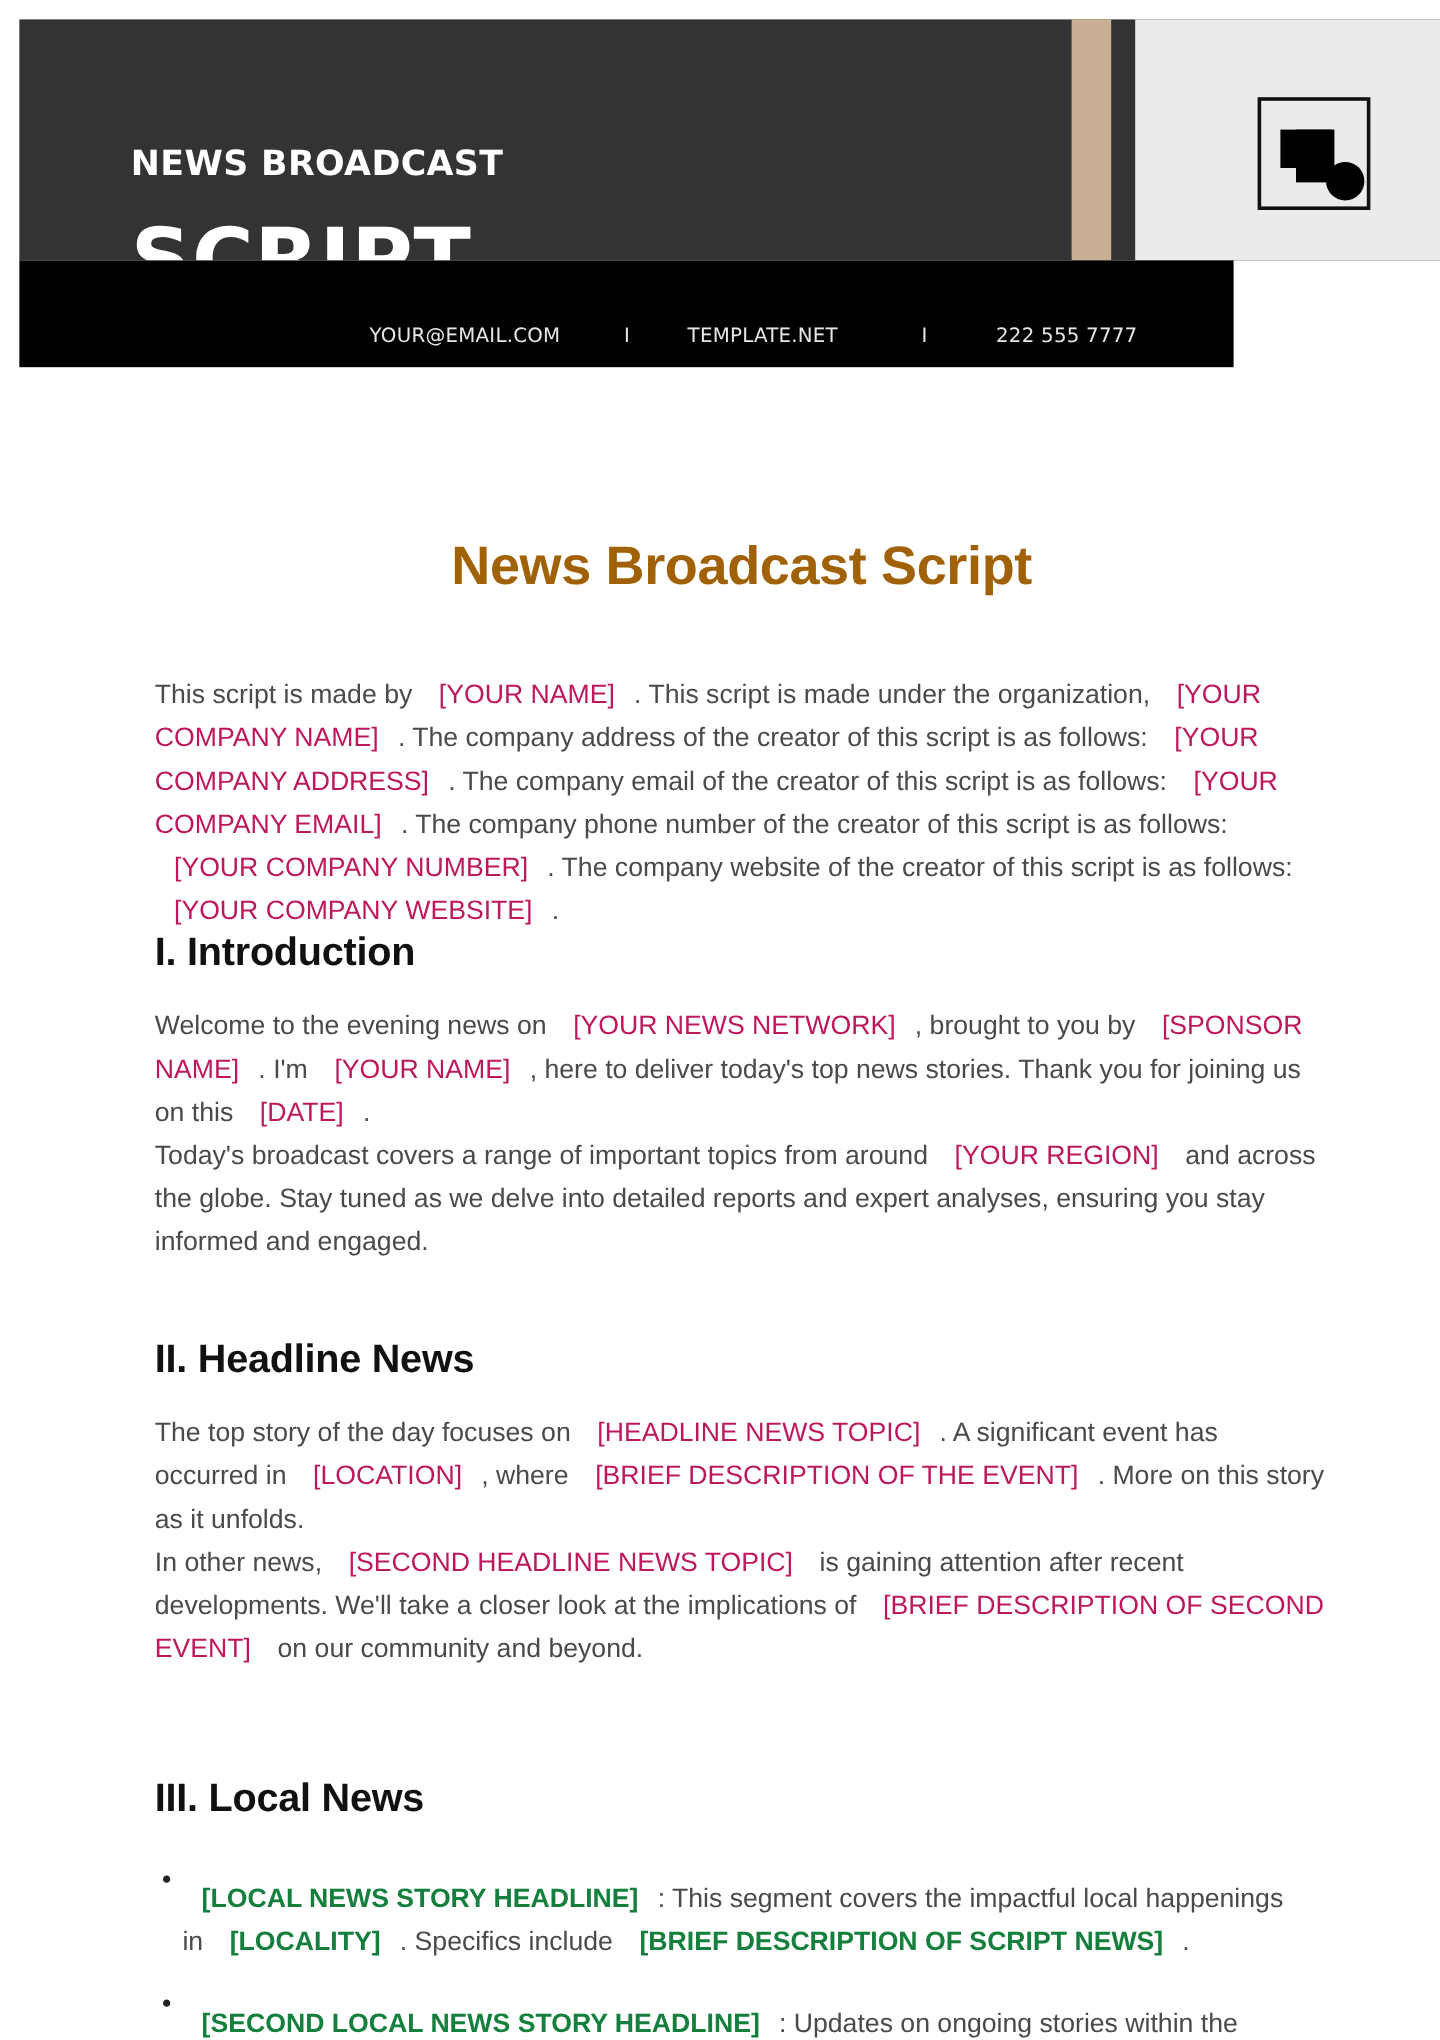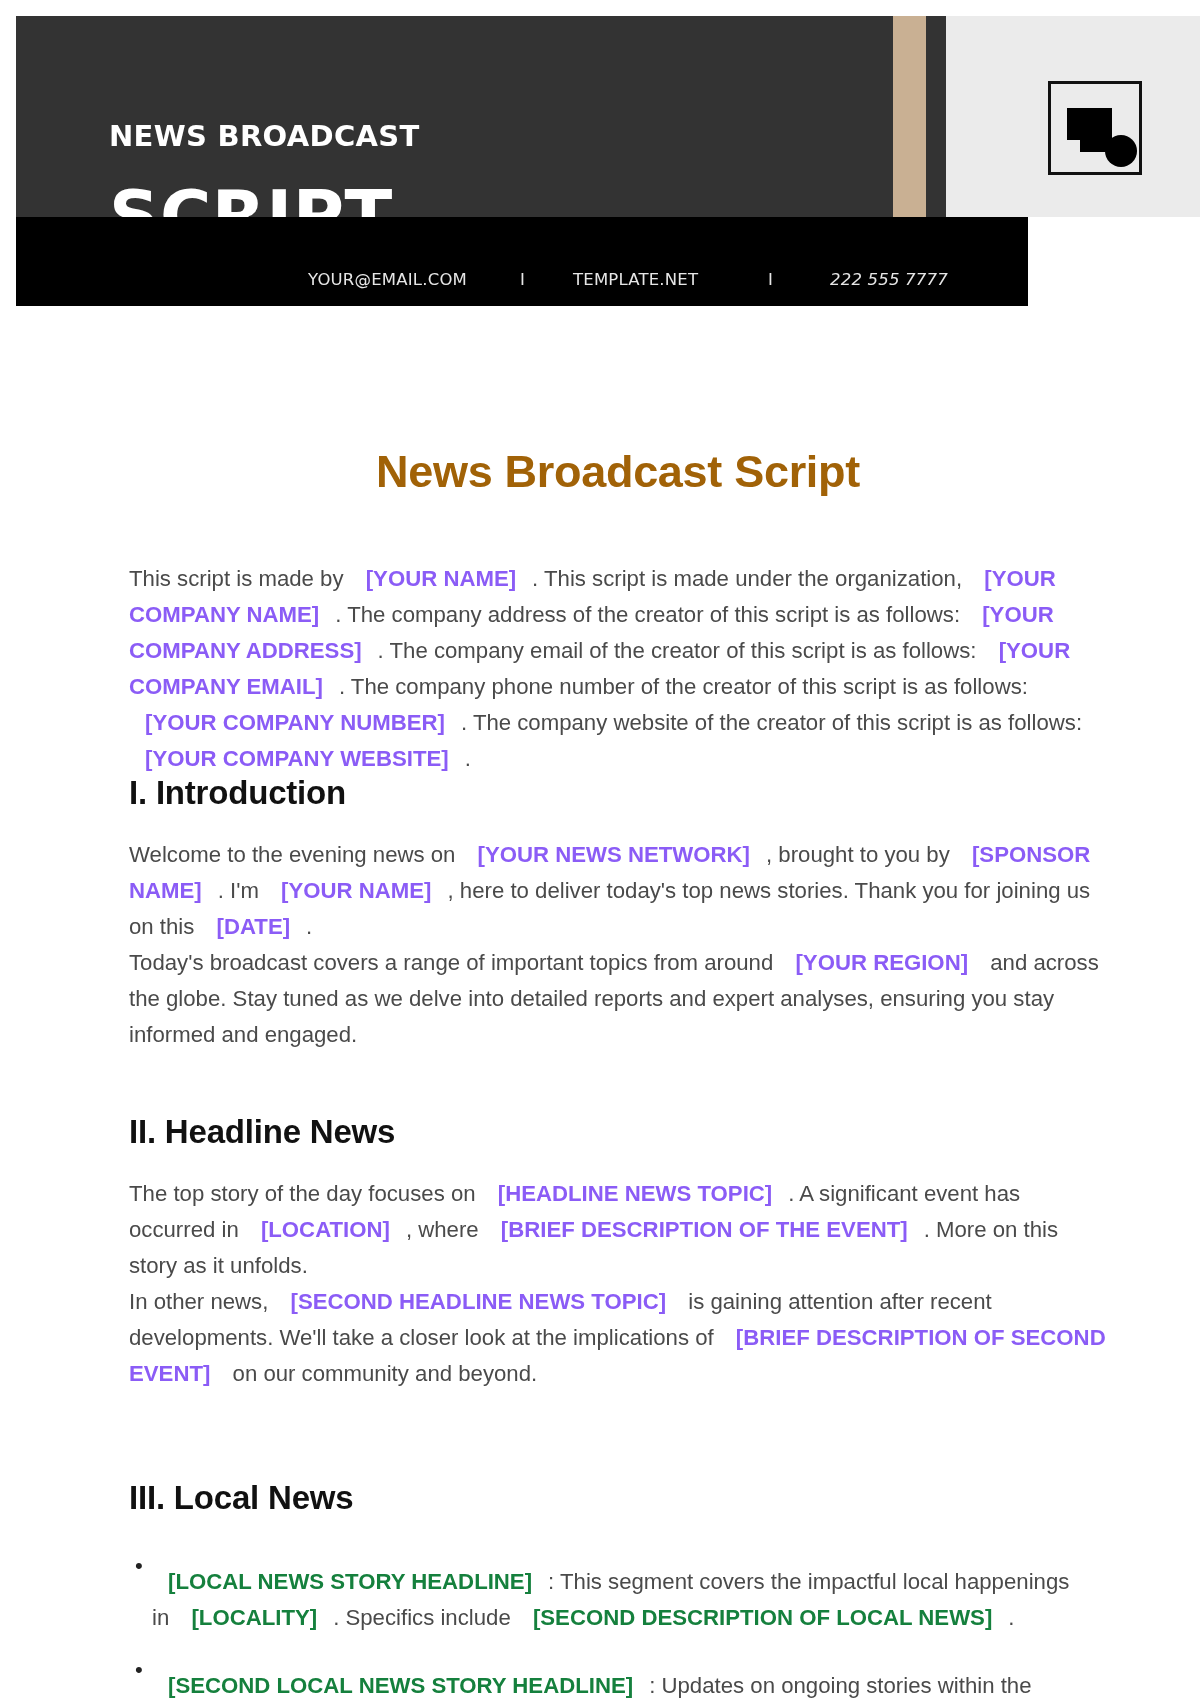--- a/index.html
+++ b/index.html
@@ -16,27 +16,27 @@
     .logo-box .t-bar { position: absolute; left: 16px; top: 24px; width: 42px; height: 11px; background: #000; }
     .logo-box .t-stem { position: absolute; left: 29px; top: 24px; width: 16px; height: 44px; background: #000; }
     .logo-box .t-dot { position: absolute; left: 54px; top: 51px; width: 18px; height: 18px; border-radius: 50%; background: #000; }
 
     .contact-bar { position: absolute; left: 0; top: 201px; width: 1012px; height: 89px; background: #000000; color: #e6e6e6; font-family: "DejaVu Sans", sans-serif; font-size: 16.5px; letter-spacing: 0.2px; }
     .contact-bar span { position: absolute; top: 37px; white-space: nowrap; }
     .contact-bar .c-email { left: 276px; }
     .contact-bar .sep1 { left: 488px; }
     .contact-bar .c-web { left: 541px; }
     .contact-bar .sep2 { left: 736px; }
-    .contact-bar .c-phone { left: 798px; font-style: italic; }
+    .contact-bar .c-phone { left: 798px; }
 
     .doc { position: absolute; left: 97px; top: 0; width: 1010px; }
     .doc-title { position: absolute; left: 0; top: 414px; width: 1010px; text-align: center; font-size: 45px; font-weight: bold; color: #a16207; letter-spacing: -0.3px; }
 
     .para { position: absolute; left: 0; width: 1010px; font-size: 22.2px; line-height: 36px; color: #4a4a4a; }
-    .para b { color: #8b5cf6; font-weight: bold; }
+    .para b { color: #be185d; font-weight: normal; }
     .sec-h { position: absolute; left: 0; font-size: 33px; font-weight: bold; color: #111; letter-spacing: -0.2px; }
 
     .bullets { position: absolute; left: 0; width: 1010px; list-style: none; font-size: 22.2px; line-height: 36px; color: #4a4a4a; }
     .bullets li { position: relative; padding-left: 23px; }
     .bullets li::before { content: "•"; position: absolute; left: 6px; top: 0; color: #222; }
     .bullets b { color: #15803d; }
   </style>
 </head>
 <body>
 
@@ -71,16 +71,16 @@
   <h2 class="sec-h" style="top:742px;">I. Introduction</h2>
   <p class="para" style="top:805px;">Welcome to the evening news on <b>[YOUR NEWS NETWORK]</b>, brought to you by <b>[SPONSOR NAME]</b>. I'm <b>[YOUR NAME]</b>, here to deliver today's top news stories. Thank you for joining us on this <b>[DATE]</b>.</p>
   <p class="para" style="top:913px;">Today's broadcast covers a range of important topics from around <b>[YOUR REGION]</b> and across the globe. Stay tuned as we delve into detailed reports and expert analyses, ensuring you stay informed and engaged.</p>
 
   <h2 class="sec-h" style="top:1081px;">II. Headline News</h2>
   <p class="para" style="top:1144px;">The top story of the day focuses on <b>[HEADLINE NEWS TOPIC]</b>. A significant event has occurred in <b>[LOCATION]</b>, where <b>[BRIEF DESCRIPTION OF THE EVENT]</b>. More on this story as it unfolds.</p>
   <p class="para" style="top:1252px;">In other news, <b>[SECOND HEADLINE NEWS TOPIC]</b> is gaining attention after recent developments. We'll take a closer look at the implications of <b>[BRIEF DESCRIPTION OF SECOND EVENT]</b> on our community and beyond.</p>
 
   <h2 class="sec-h" style="top:1447px;">III. Local News</h2>
   <ul class="bullets" style="top:1516px;">
-    <li><b>[LOCAL NEWS STORY HEADLINE]</b>: This segment covers the impactful local happenings in <b>[LOCALITY]</b>. Specifics include <b>[SECOND DESCRIPTION OF LOCAL NEWS]</b>.</li>
+    <li><b>[LOCAL NEWS STORY HEADLINE]</b>: This segment covers the impactful local happenings in <b>[LOCALITY]</b>. Specifics include <b>[BRIEF DESCRIPTION OF SCRIPT NEWS]</b>.</li>
     <li><b>[SECOND LOCAL NEWS STORY HEADLINE]</b>: Updates on ongoing stories within the community, including <b>[DETAILS]</b>.</li>
   </ul>
 </div>
 
 </body></html>

